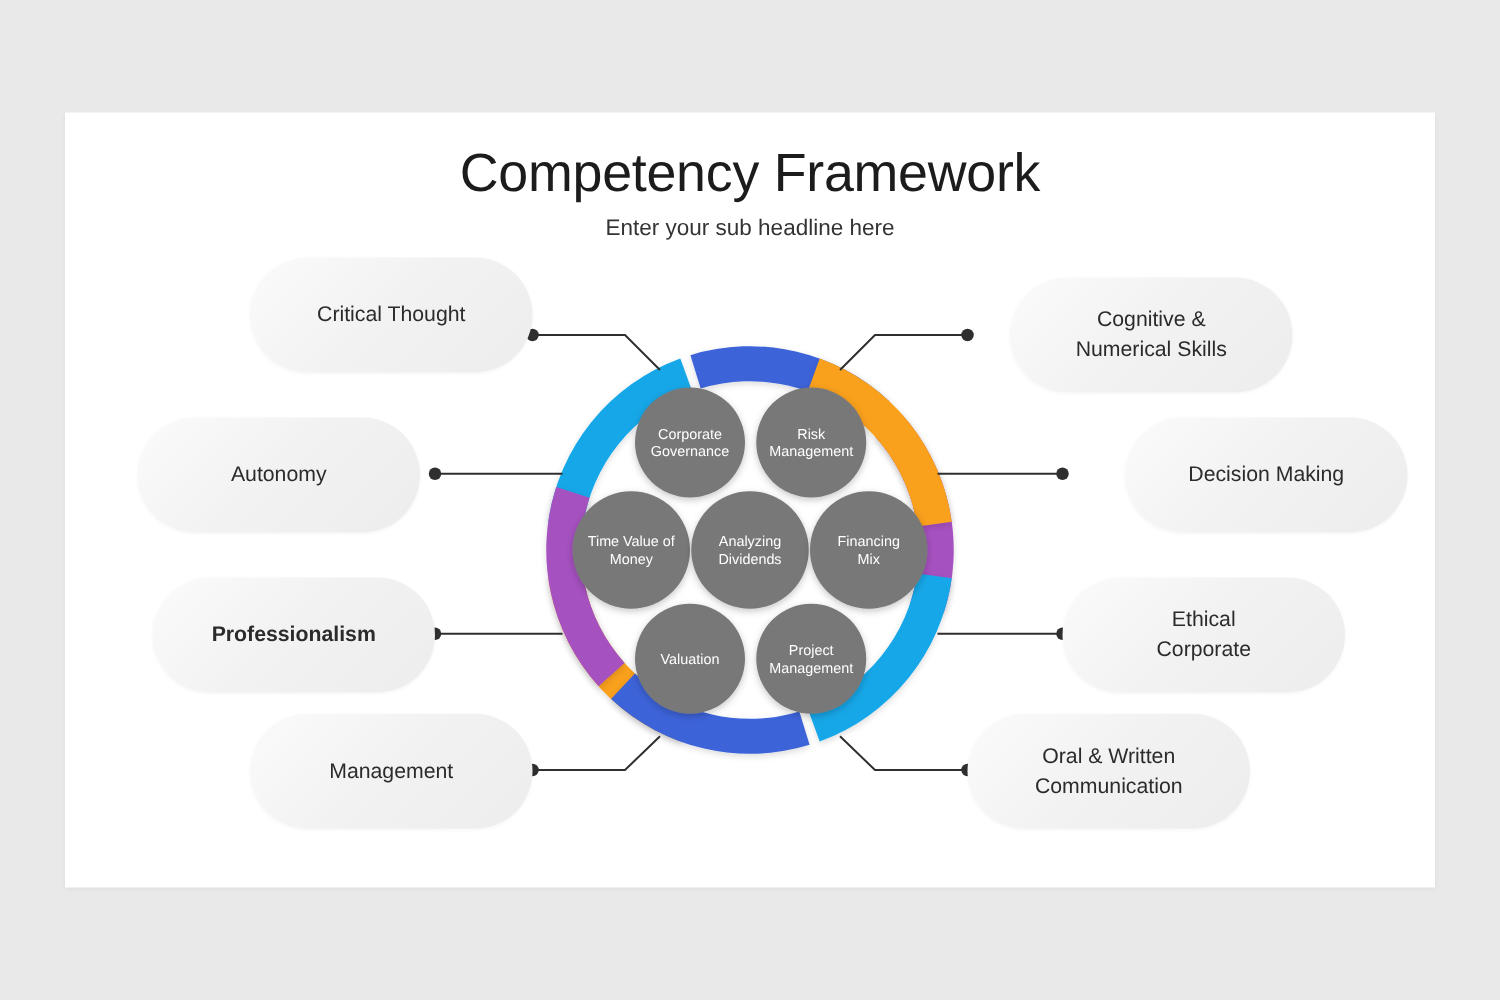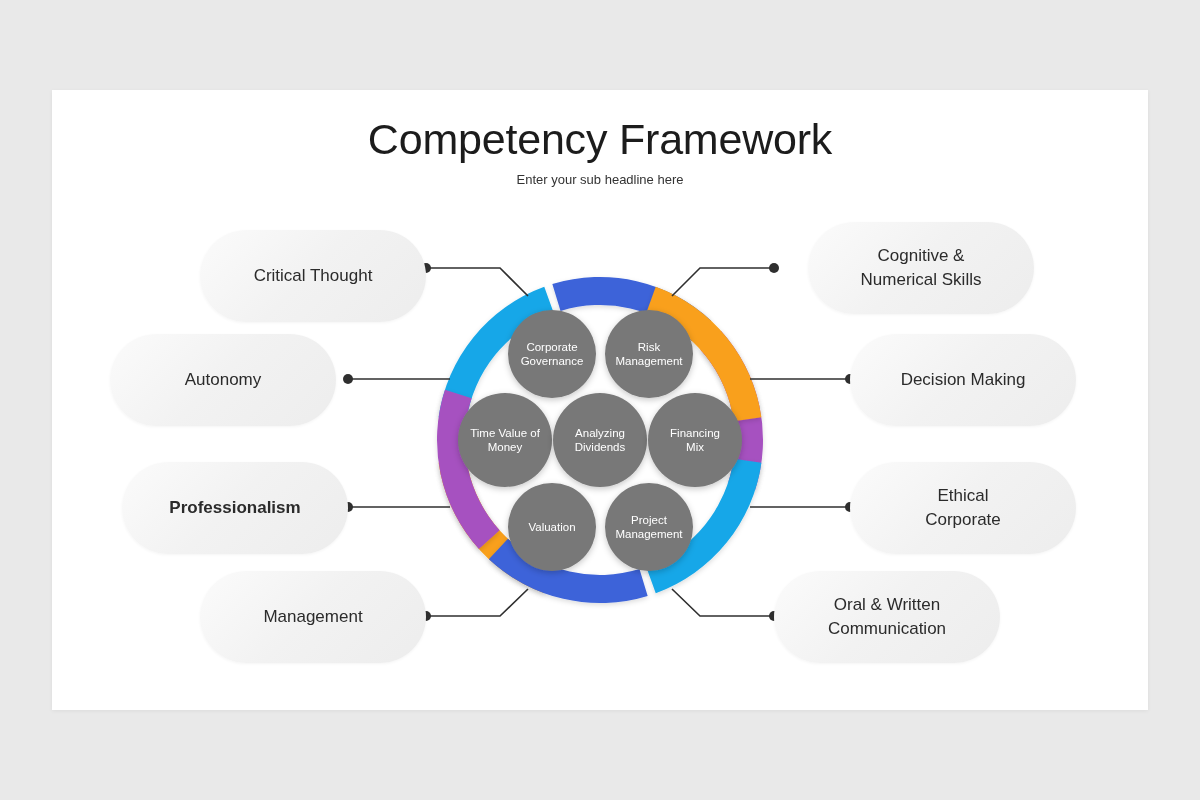--- a/index.html
+++ b/index.html
@@ -40,21 +40,21 @@
     color: #1c1c1c;
     letter-spacing: -0.2px;
     white-space: nowrap;
   }
   #slide-subtitle {
     position: absolute;
     left: 0;
     top: 82px;
     width: 1096px;
     text-align: center;
-    font-size: 13px;
+    font-size: 18px;
     font-weight: 400;
     color: #333333;
   }
   #diagram-layer {
     position: absolute;
     left: 0; top: 0;
     width: 1200px;
     height: 772px;
     pointer-events: none;
   }
@@ -163,39 +163,39 @@
           <circle cx="426" cy="616" r="5" fill="#2f2f2f"></circle>
           <circle cx="774" cy="268" r="5" fill="#2f2f2f"></circle>
           <circle cx="850" cy="379" r="5" fill="#2f2f2f"></circle>
           <circle cx="850" cy="507" r="5" fill="#2f2f2f"></circle>
           <circle cx="774" cy="616" r="5" fill="#2f2f2f"></circle>
         </g>
     </svg>
   </div>
 
   <div id="labels-left-group">
-      <div class="label-pill" style="left: 200px; top: 230px; width: 226px; height: 92px;">
+      <div class="label-pill" style="left: 200px; top: 206px; width: 226px; height: 92px;">
         <span class="pill-text">Critical Thought</span>
       </div>
       <div class="label-pill" style="left: 110px; top: 334px; width: 226px; height: 92px;">
         <span class="pill-text">Autonomy</span>
       </div>
       <div class="label-pill" style="left: 122px; top: 462px; width: 226px; height: 92px; font-weight: bold;">
         <span class="pill-text">Professionalism</span>
       </div>
       <div class="label-pill" style="left: 200px; top: 571px; width: 226px; height: 92px;">
         <span class="pill-text">Management</span>
       </div>
     </div>
   <div id="labels-right-group">
       <div class="label-pill" style="left: 808px; top: 222px; width: 226px; height: 92px;">
         <span class="pill-text">Cognitive &amp;
 Numerical Skills</span>
       </div>
-      <div class="label-pill" style="left: 850px; top: 334px; width: 226px; height: 92px;">
+      <div class="label-pill" style="left: 900px; top: 334px; width: 226px; height: 92px;">
         <span class="pill-text">Decision Making</span>
       </div>
       <div class="label-pill" style="left: 850px; top: 462px; width: 226px; height: 92px;">
         <span class="pill-text">Ethical
 Corporate</span>
       </div>
       <div class="label-pill" style="left: 774px; top: 571px; width: 226px; height: 92px; justify-content: center;">
         <span class="pill-text">Oral &amp; Written
 Communication</span>
       </div>

